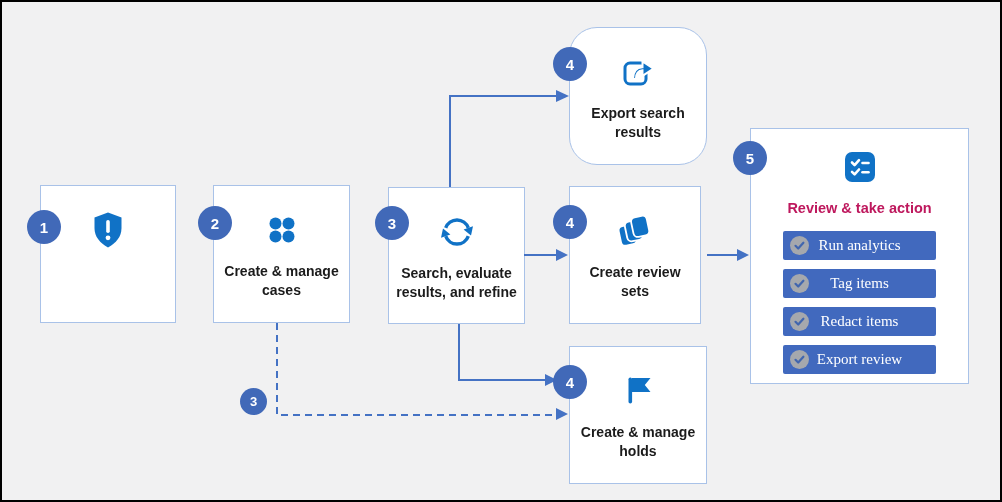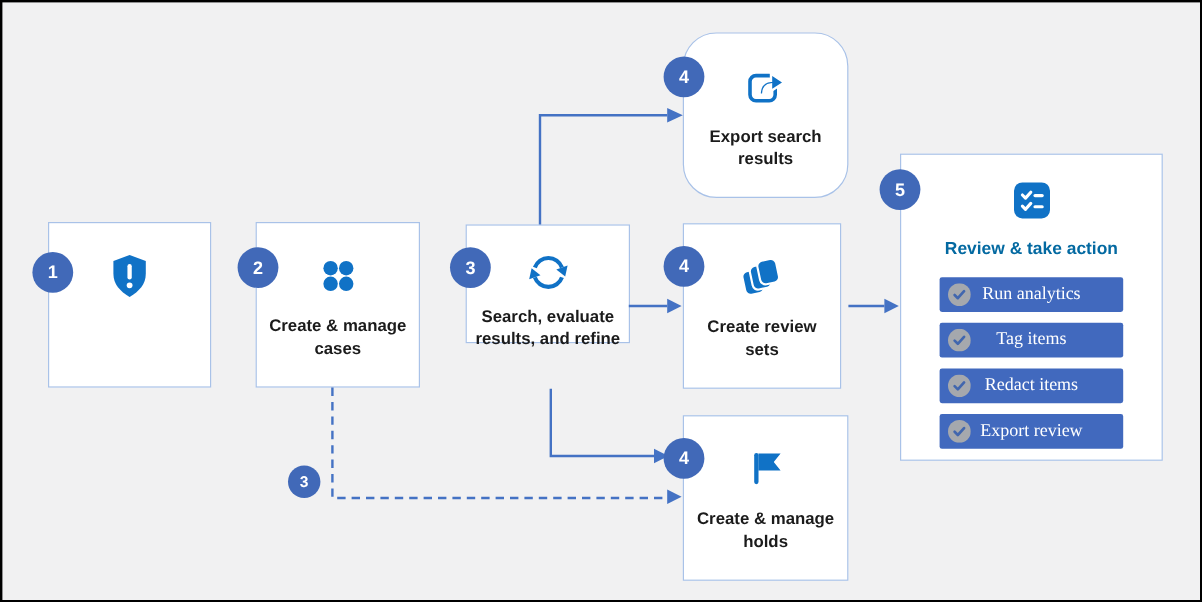--- a/index.html
+++ b/index.html
@@ -8,38 +8,38 @@
     background:#F1F1F2; border:2px solid #000; box-sizing:border-box;
     font-family:"Liberation Sans", sans-serif; overflow:hidden;
   }
   .box{
     position:absolute; background:#fff; border:1px solid #A9C2E8;
     box-sizing:border-box; display:flex; flex-direction:column; align-items:center;
   }
   .box-sm{ padding-top:21px; }
   .icon-wrap{ height:46px; display:flex; align-items:center; justify-content:center; }
   .label{ margin-top:9px; text-align:center; color:#1B1B1B; font-size:14px; font-weight:700; line-height:19px; }
-  .panel-title{ margin-top:10px; text-align:center; color:#0369a1; font-size:14.5px; font-weight:700; }
+  .panel-title{ margin-top:10px; text-align:center; color:#be185d; font-size:14.5px; font-weight:700; }
   .actions{ margin-top:15px; display:flex; flex-direction:column; align-items:center;font-family:Liberation Serif, serif; }
   .action-btn{
     position:relative; width:153px; height:29px; margin-bottom:9px;
     background:#4169BE; border-radius:2px; display:flex; align-items:center; justify-content:center;
     color:#fff; font-size:15px; font-weight:400;
   }
   .chk{ position:absolute; left:7px; top:5px; }
   .badge{
     position:absolute; width:34px; height:34px; border-radius:50%;
     background:#4169B8; color:#fff; font-size:15px; font-weight:700;
     display:flex; align-items:center; justify-content:center; z-index:5;
   }
   .badge-sm{ width:27px; height:27px; font-size:13px; }
   .connectors{ position:absolute; left:0; top:0; pointer-events:none; z-index:3; }
   .b1{left:38px;  top:183px; width:136px; height:138px;}
   .b2{left:211px; top:183px; width:137px; height:138px;}
-  .b3{left:386px; top:185px; width:137px; height:99px;}
+  .b3{left:386px; top:185px; width:137px; height:137px;}
   .b4a{left:567px; top:25px;  width:138px; height:138px;border-radius:28px;}
   .b4b{left:567px; top:184px; width:132px; height:138px;}
   .b4c{left:567px; top:344px; width:138px; height:138px;}
   .b5{left:748px; top:126px; width:219px; height:256px; padding-top:15px;}
 </style>
 </head>
 <body>
 
 <div class="canvas">
 

